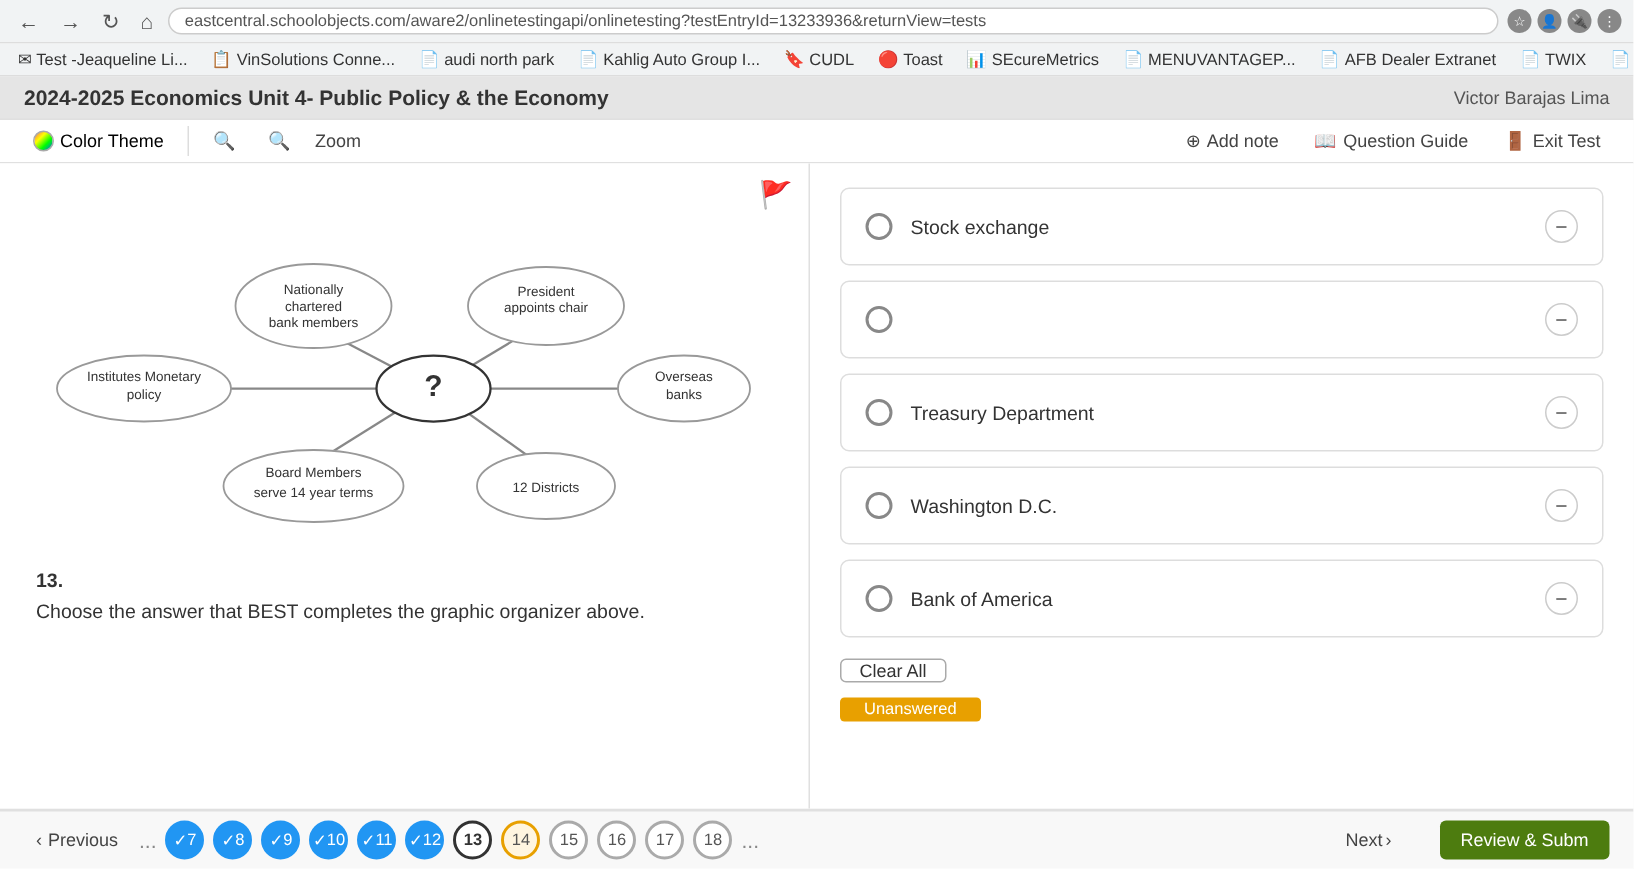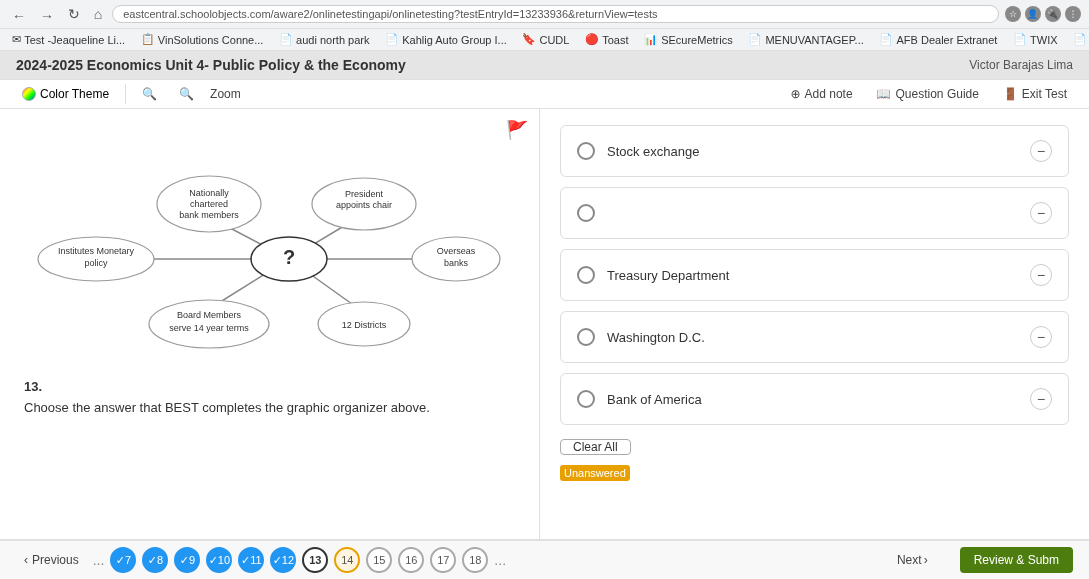--- a/index.html
+++ b/index.html
@@ -221,21 +221,21 @@
       color: #333;
       margin-top: 4px;
     }
 
     
     .unanswered-badge {
       display: inline-block;
       background: #e8a000;
       color: #fff;
       font-size: 11px;
-      padding: 2px 4px;
+      padding: 2px 16px;
       border-radius: 3px;
       margin-top: 10px;
     }
 
     
     .bottom-nav {
       background: #f8f8f8;
       border-top: 2px solid #e0e0e0;
       padding: 6px 16px;
       display: flex;

